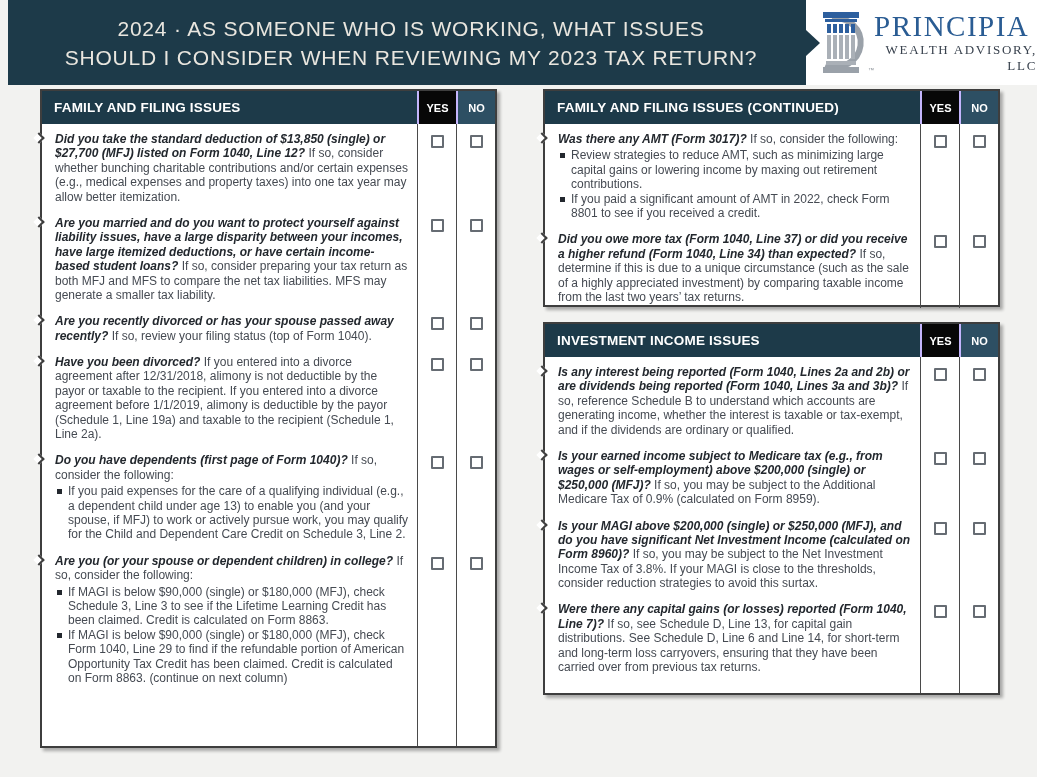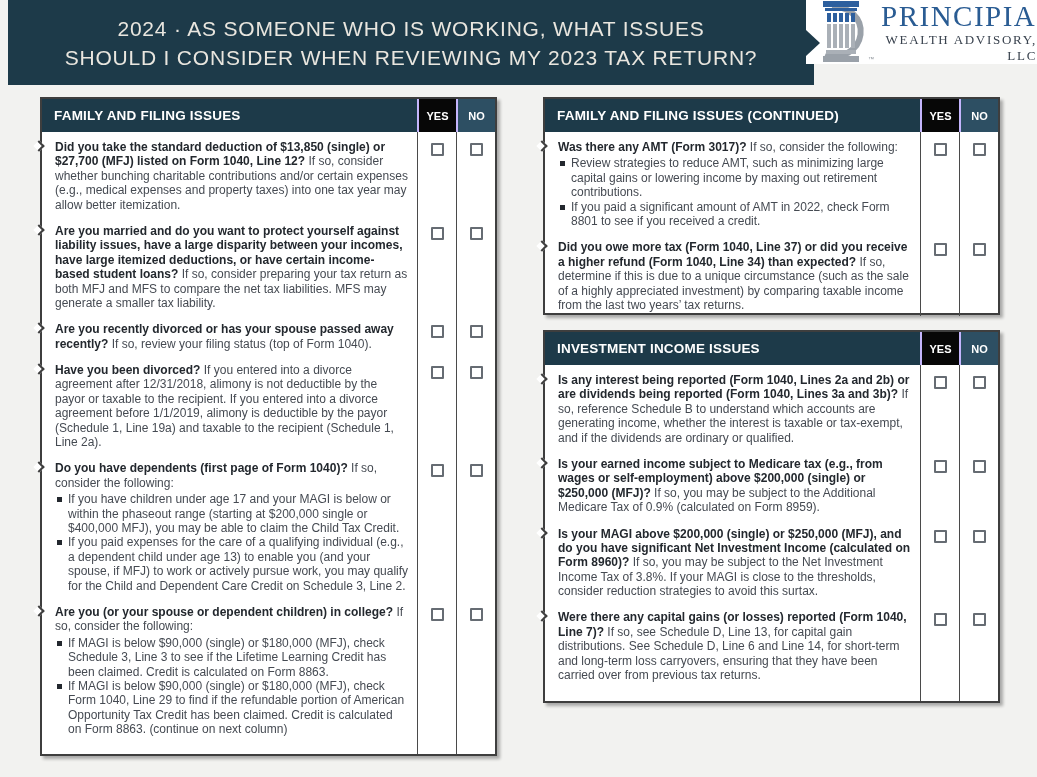--- a/index.html
+++ b/index.html
@@ -24,39 +24,39 @@
   }
   .notch {
     position:absolute; left:806px; top:50%; transform:translateY(-50%);
     width:0; height:0;
     border-left:14px solid #1d3a49;
     border-top:13px solid transparent;
     border-bottom:13px solid transparent;
     z-index:2;
   }
   .logo-box {
-    position:absolute; left:806px; top:0; right:0; height:64px;
+    position:absolute; left:806px; top:0; right:0; height:85px;
     background:#ffffff;
-    display:flex; align-items:center; justify-content:center; gap:9px;
+    display:flex; align-items:center; justify-content:center; gap:2px;
     padding-left:10px;
   }
   .logo-icon-wrap { position:relative; width:56px; height:64px; flex-shrink:0; }
   .logo-tm { position:absolute; right:-2px; bottom:2px; font-size:6px; color:#8a9097; }
   .logo-text { display:flex; flex-direction:column; }
   .logo-name {
     font-family:"Liberation Serif", serif;
     font-size:29px; line-height:30px; color:#2a5c93; letter-spacing:1.5px;
   }
   .logo-sub {
     font-family:"Liberation Serif", serif;
     font-size:13px; color:#39424e; letter-spacing:1.7px; margin-top:1px;text-align:right;
   }
 
   
-  .main { display:flex; gap:46px; padding:12px 37px 0 40px; }
+  .main { display:flex; gap:46px; padding:4px 37px 0 40px; }
   .col { width:457px; display:flex; flex-direction:column; gap:15px; }
 
   
   .section {
     background:#fff;
     border:2px solid #3e3e3e;
     box-shadow:3px 3px 3px rgba(0,0,0,0.30);
     display:flex; flex-direction:column;
   }
   .sec-header { display:flex; height:33px; flex-shrink:0; }
@@ -75,21 +75,21 @@
 
   .sec-body { flex:1; display:flex; flex-direction:column; }
   .q-row { display:flex; align-items:stretch; }
   .q-row:last-child { flex:1; }
 
   .q-text {
     flex:1; position:relative;
     padding:8px 8px 4px 13px;
     font-size:12px; line-height:1.2; color:#454a52;
   }
-  .q-text b { color:#23282e; }
+  .q-text b { color:#23282e;font-style:italic; }
   .marker {
     position:absolute; left:-7px; top:10px;
     width:8px; height:8px; background:#fff;
     border-top:2px solid #3e3e3e; border-right:2px solid #3e3e3e;
     transform:rotate(45deg);
   }
   .q-text ul { list-style:none; margin-top:2px; }
   .q-text li { display:flex; gap:6px; margin-left:2px; }
   .sq { width:5px; height:5px; background:#23282e; margin-top:5px; flex-shrink:0; }
 
@@ -184,24 +184,20 @@
               <span class="checkbox"></span>
             </div>
             <div class="cell">
               <span class="checkbox"></span>
             </div>
           </div>
           <div class="q-row">
             <div class="q-text"><span class="marker"></span><b>Do you have dependents (first page of Form 1040)?</b><span> If so, consider the following:</span><ul>
                 <li>
                   <span class="sq"></span>
-                  <span>If you have children under age 17 and your MAGI is below or within the phaseout range (starting at $200,000 single or $400,000 MFJ), you may be able to claim the Child Tax Credit.</span>
-                </li>
-                <li>
-                  <span class="sq"></span>
                   <span>If you paid expenses for the care of a qualifying individual (e.g., a dependent child under age 13) to enable you (and your spouse, if MFJ) to work or actively pursue work, you may qualify for the Child and Dependent Care Credit on Schedule 3, Line 2.</span>
                 </li>
               </ul></div>
             <div class="cell">
               <span class="checkbox"></span>
             </div>
             <div class="cell">
               <span class="checkbox"></span>
             </div>
           </div>

